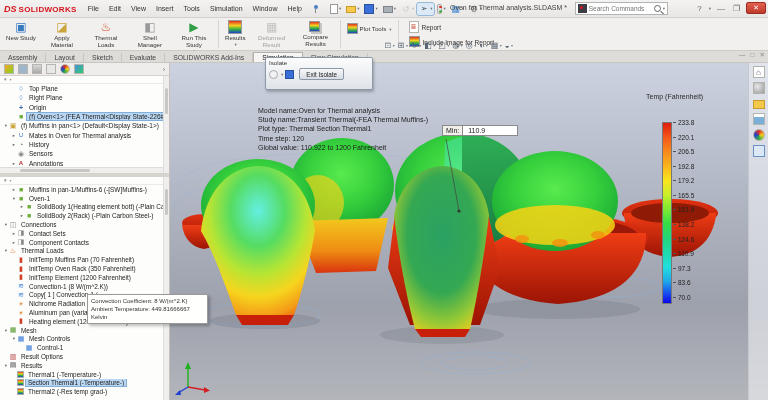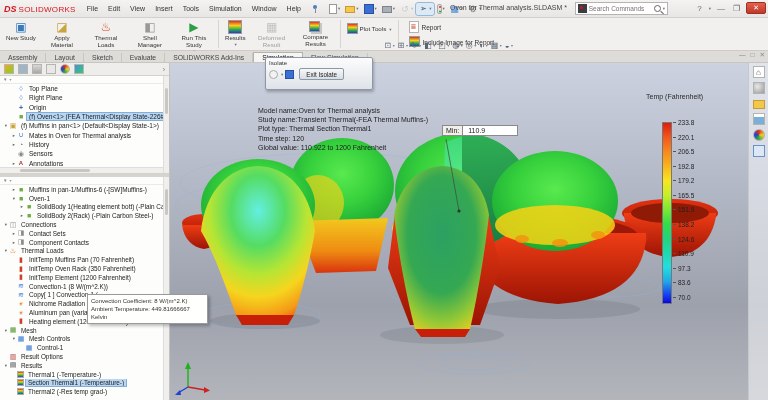--- a/index.html
+++ b/index.html
@@ -5,21 +5,21 @@
   *{margin:0;padding:0;box-sizing:border-box;font-family:"Liberation Sans",sans-serif;}
   html,body{width:768px;height:400px;overflow:hidden;}
   .app{position:relative;width:768px;height:400px;background:#ecebe9;font-size:7px;color:#333;}
   i{font-style:normal;}
   .caret{font-size:4.5px;color:#777;margin-left:1px;}
 
   
   .titlebar{position:absolute;left:0;top:0;width:768px;height:18px;background:linear-gradient(#f4f3f2,#e8e6e4);border-bottom:1px solid #d2d0cd;display:flex;align-items:center;z-index:40;}
   .logo{display:flex;align-items:baseline;padding:0 6px 0 4px;}
   .logo-ds{color:#d6131c;font-weight:bold;font-style:italic;font-size:9px;margin-right:2px;}
-  .logo-main{color:#d6131c;font-weight:normal;font-size:8px;letter-spacing:.3px;}
+  .logo-main{color:#d6131c;font-weight:bold;font-size:8px;letter-spacing:.3px;}
   .menubar{display:flex;align-items:center;}
   .menu-item{padding:2px 5px;font-size:7px;color:#333;cursor:default;}
   .pin{width:9px;height:9px;margin:0 4px;position:relative;}
   .pin::before{content:"";position:absolute;left:3px;top:1px;width:4px;height:4px;background:#4a7fc1;border-radius:50%;}
   .pin::after{content:"";position:absolute;left:4.5px;top:5px;width:1px;height:4px;background:#888;}
   .qat{display:flex;align-items:center;gap:1px;margin-left:4px;}
   .qat-btn{display:flex;align-items:center;padding:1px 2px;border-radius:2px;}
   .qat-btn.act{background:#dcE9f6;outline:1px solid #97b9d9;}
   .qat-btn.dis{opacity:.4;}
   .qi{width:10px;height:10px;display:flex;align-items:center;justify-content:center;font-size:9px;}

